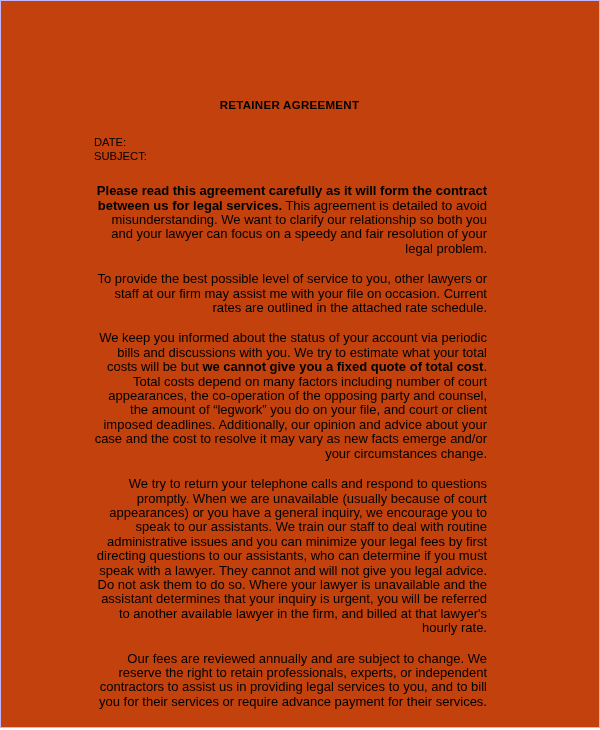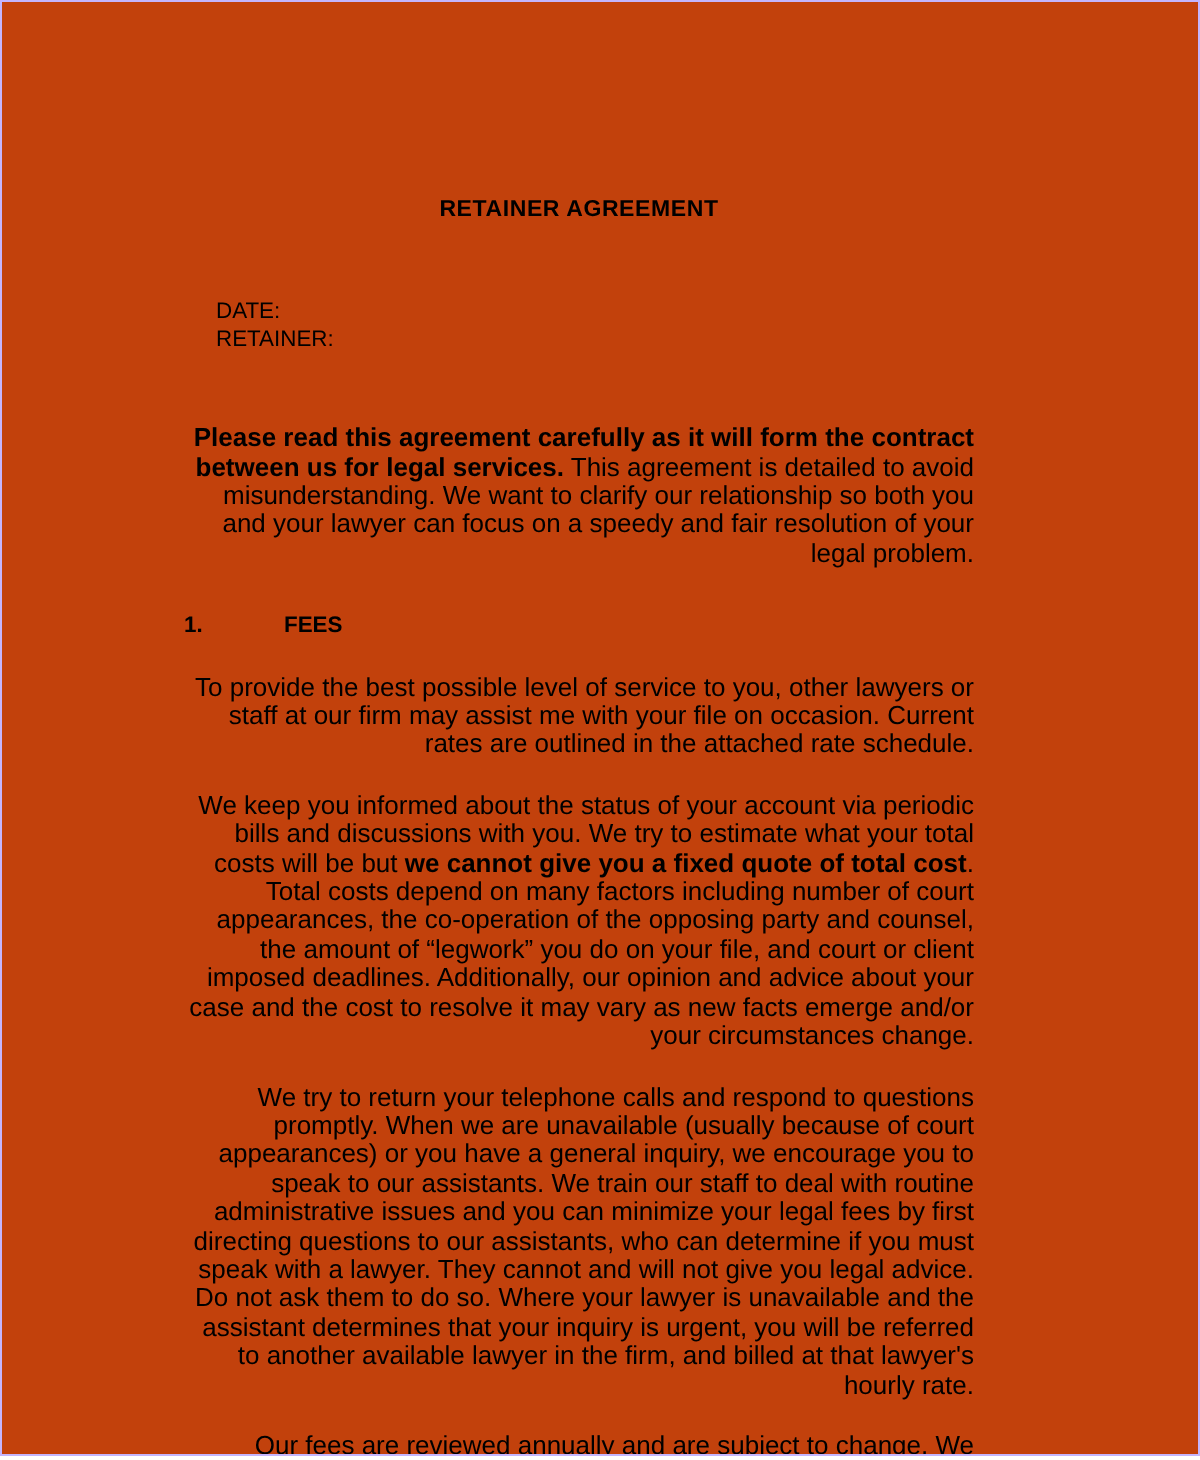--- a/index.html
+++ b/index.html
@@ -30,21 +30,21 @@
   .doc-title {
     text-align: center;
     font-weight: bold;
     font-size: 11.5px;
     letter-spacing: 0.3px;
     margin: 0;
     padding-top: 97px;
     line-height: 14px;
   }
   .field-block {
-    margin: 16px;
+    margin: 2px;
     padding-top: 22px;
     font-size: 11.2px;
     line-height: 13.6px;
   }
   .field-line {
     margin: 0;
     white-space: nowrap;
   }
   p.para {
     margin: 0;
@@ -74,26 +74,25 @@
 </head>
 <body>
 
 <div class="page">
   <div class="page-inner">
 
     <div class="doc-title">RETAINER  AGREEMENT</div>
 
     <div class="field-block">
       <div class="field-line">DATE:</div>
-      <div class="field-line">RETAINER:</div>
+      <div class="field-line">SUBJECT:</div>
     </div>
 
     <p class="para first-intro"><span class="b">Please read this agreement carefully as it will form the contract between us for legal services.</span><span> This agreement is detailed to avoid misunderstanding. We want to clarify our relationship so both you and your lawyer can focus on a speedy and fair resolution of your legal problem.</span></p>
 
-    <div class="section-heading"><span class="sec-num">1.</span><span>FEES</span></div>
 
     <p class="para">To provide the best possible level of service to you, other lawyers or staff at our firm may assist me with your file on occasion. Current rates are outlined in the attached rate schedule.</p>
 
 
     <p class="para"><span>We keep you informed about the status of your account via periodic bills and discussions with you. We try to estimate what your total costs will be but </span><span class="b">we cannot give you a fixed quote of total cost</span><span>. Total costs depend on many factors including number of court appearances, the co-operation of the opposing party and counsel, the amount of “legwork” you do on your file, and court or client imposed deadlines. Additionally, our opinion and advice about your case and the cost to resolve it may vary as new facts emerge and/or your circumstances change.</span></p>
 
     <p class="para">We try to return your telephone calls and respond to questions promptly. When we are unavailable (usually because of court appearances) or you have a general inquiry, we encourage you to speak to our assistants. We train our staff to deal with routine administrative issues and you can minimize your legal fees by first directing questions to our assistants, who can determine if you must speak with a lawyer. They cannot and will not give you legal advice. Do not ask them to do so. Where your lawyer is unavailable and the assistant determines that your inquiry is urgent, you will be referred to another available lawyer in the firm, and billed at that lawyer's hourly rate.</p>
 
     <p class="para">Our fees are reviewed annually and are subject to change. We reserve the right to retain professionals, experts, or independent contractors to assist us in providing legal services to you, and to bill you for their services or require advance payment for their services.</p>
 

